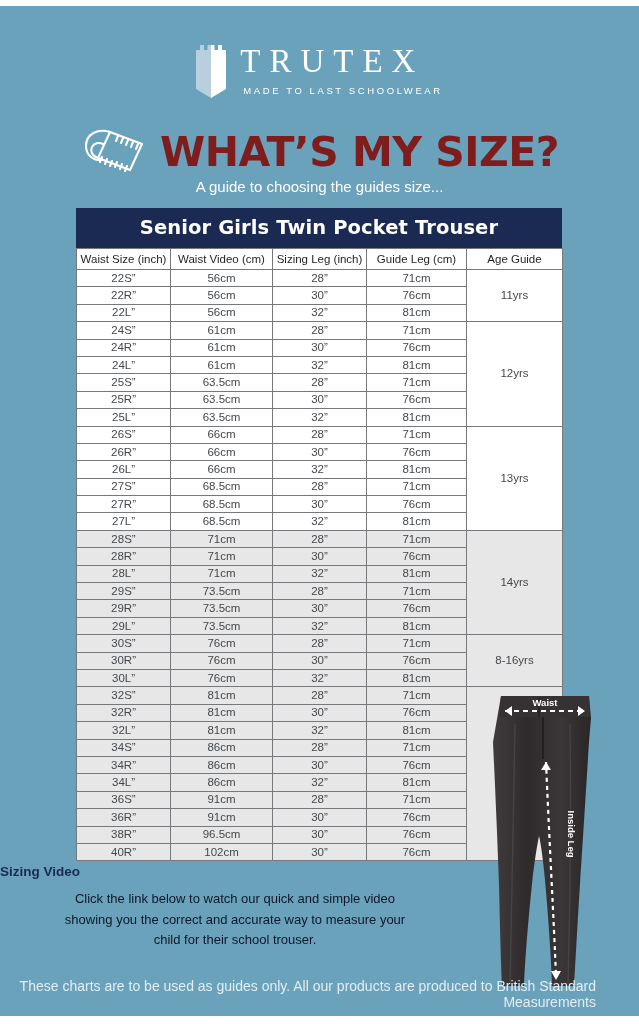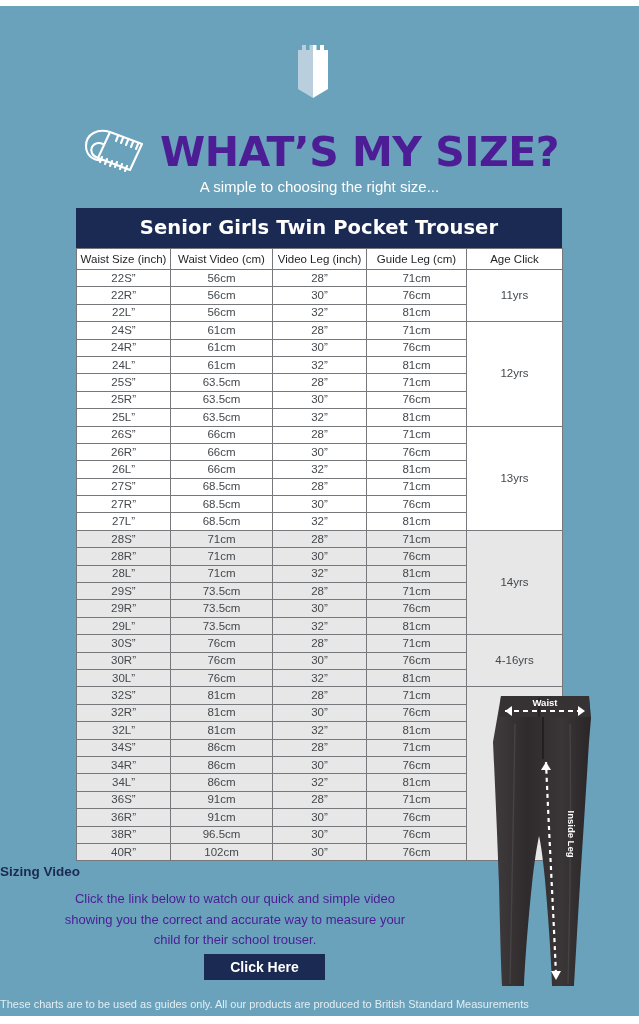--- a/index.html
+++ b/index.html
@@ -68,21 +68,21 @@
     left: 0; top: 124px;
     width: 639px;
     display: flex;
     justify-content: center;
     align-items: center;
   }
   .tape-icon { width: 74px; height: 56px; margin-right: 6px; }
   .headline {
     font-size: 41px;
     font-weight: bold;
-    color: #4c1d95;
+    color: #7f1d1d;
     letter-spacing: -0.5px;
     line-height: 44px;
     font-family: "DejaVu Sans", sans-serif;
   }
   .subhead {
     position: absolute;
     left: 0; top: 178px;
     width: 639px;
     text-align: center;
     color: #ffffff;
@@ -153,21 +153,21 @@
     text-align: left;
     color: #1b2a52;
     font-size: 13.5px;
     font-weight: bold;
     font-family: "Liberation Sans", sans-serif;
   }
   .video-copy {
     position: absolute;
     left: 55px; top: 889px; width: 360px;
     text-align: center;
-    color: #4c1d95;
+    color: #0f172a;
     font-size: 13px;
     line-height: 20.5px;
     font-family: "Liberation Sans", sans-serif;
   }
   .cta {
     position: absolute;
     left: 204px; top: 954px;
     width: 121px; height: 26px;
     background: #1b2a52;
     color: #ffffff;
@@ -176,75 +176,79 @@
     display: flex;
     align-items: center;
     justify-content: center;
     border: none;
     cursor: pointer;
     font-family: "Liberation Sans", sans-serif;
   }
   .disclaimer {
     position: absolute;
     left: 0; bottom: 14px; width: 596px;
-    text-align: left;
+    text-align: right;
     color: #e3edf2;
-    font-size: 11px;
+    font-size: 14px;
     font-family: "Liberation Sans", sans-serif;
   }
 </style>
 </head>
 <body>
 
 <div id="page">
 
   <div class="edge-top"></div>
 
   <div class="logo-row">
     <div class="logo-mark">
       <svg viewBox="0 0 30 53" width="30" height="53">
         <path d="M0,5 L0,44 L15,53 L15,0 L11.5,0 L11.5,5 L8,5 L8,0 L4,0 L4,5 L0,5 Z" fill="#b9cfdd"></path>
         <path d="M30,5 L30,44 L15,53 L15,0 L18.5,0 L18.5,5 L22,5 L22,0 L26,0 L26,5 L30,5 Z" fill="#ffffff"></path>
       </svg>
+    </div>
+    <div class="logo-wordmark">
+      <div class="brand-name">TRUTEX</div>
+      <div class="brand-tagline">MADE TO LAST SCHOOLWEAR</div>
     </div>
   </div>
 
   <div class="title-row">
     <div class="tape-icon">
       <svg viewBox="0 0 74 56" width="74" height="56">
         <g fill="none" stroke="#ffffff" stroke-width="2.1" stroke-linecap="round" stroke-linejoin="round">
           <path d="M30,8 L62,20 L50,46 L18,34 Z"></path>
           <path d="M30,8 C18,4 6,10 6,22 C6,31 13,37 22,36"></path>
           <path d="M18,34 C12,32 10,27 12,23 C14,19 19,18 23,20"></path>
           <path d="M20,38 L22,33 M25,40 L27,35 M30,42 L32,37 M35,43 L37,38 M40,45 L42,40 M45,47 L47,42"></path>
           <path d="M38,12 L36,17 M43,14 L41,19 M48,16 L46,21 M53,18 L51,23 M58,20 L56,25"></path>
         </g>
       </svg>
     </div>
     <div class="headline">WHAT’S MY SIZE?</div>
   </div>
-  <div class="subhead">A simple to choosing the right size...</div>
+  <div class="subhead">A guide to choosing the guides size...</div>
 
   <div class="chart">
     <div class="chart-title">Senior Girls Twin Pocket Trouser</div>
     <table class="size-table">
       <colgroup>
         <col class="c1">
           <col class="c2">
           <col class="c3">
           <col class="c4">
           <col class="c5">
       </colgroup>
       <thead>
         <tr>
           <th>Waist Size (inch)</th>
           <th>Waist Video (cm)</th>
-          <th>Video Leg (inch)</th>
+          <th>Sizing Leg (inch)</th>
           <th>Guide Leg (cm)</th>
-          <th>Age Click</th>
+          <th>Age Guide</th>
         </tr>
       </thead>
       <tbody id="table-body">
           <tr>
             <td>22S”</td>
             <td>56cm</td>
             <td>28”</td>
             <td>71cm</td>
             <td rowspan="3" class="age">11yrs</td>
           </tr>
@@ -369,21 +373,21 @@
             <td>29L”</td>
             <td>73.5cm</td>
             <td>32”</td>
             <td>81cm</td>
           </tr>
           <tr class="shaded">
             <td>30S”</td>
             <td>76cm</td>
             <td>28”</td>
             <td>71cm</td>
-            <td rowspan="3" class="age">4-16yrs</td>
+            <td rowspan="3" class="age">8-16yrs</td>
           </tr>
           <tr class="shaded">
             <td>30R”</td>
             <td>76cm</td>
             <td>30”</td>
             <td>76cm</td>
           </tr>
           <tr class="shaded">
             <td>30L”</td>
             <td>76cm</td>
@@ -497,17 +501,16 @@
         <path d="M68,78 C71,150 76,240 78,292" stroke="#ffffff" stroke-width="2.2" stroke-dasharray="4,4" fill="none"></path>
         <path d="M68,78 L63,86 L73,86 Z" fill="#ffffff"></path>
         <path d="M78,296 L73,287 L83,287 Z" fill="#ffffff"></path>
       </g>
       <text x="0" y="0" text-anchor="middle" transform="translate(90,150) rotate(90)" font-family="Liberation Sans, sans-serif" font-size="9.5" font-weight="bold" fill="#ffffff" id="svg-leg-label">Inside Leg</text>
     </svg>
   </div>
 
   <div class="video-title">Sizing Video</div>
   <div class="video-copy">Click the link below to watch our quick and simple video showing you the correct and accurate way to measure your child for their school trouser.</div>
-  <button class="cta">Click Here</button>
   <div class="disclaimer">These charts are to be used as guides only. All our products are produced to British Standard Measurements</div>
 
   <div class="edge-bottom"></div>
 </div>
 
 </body></html>

